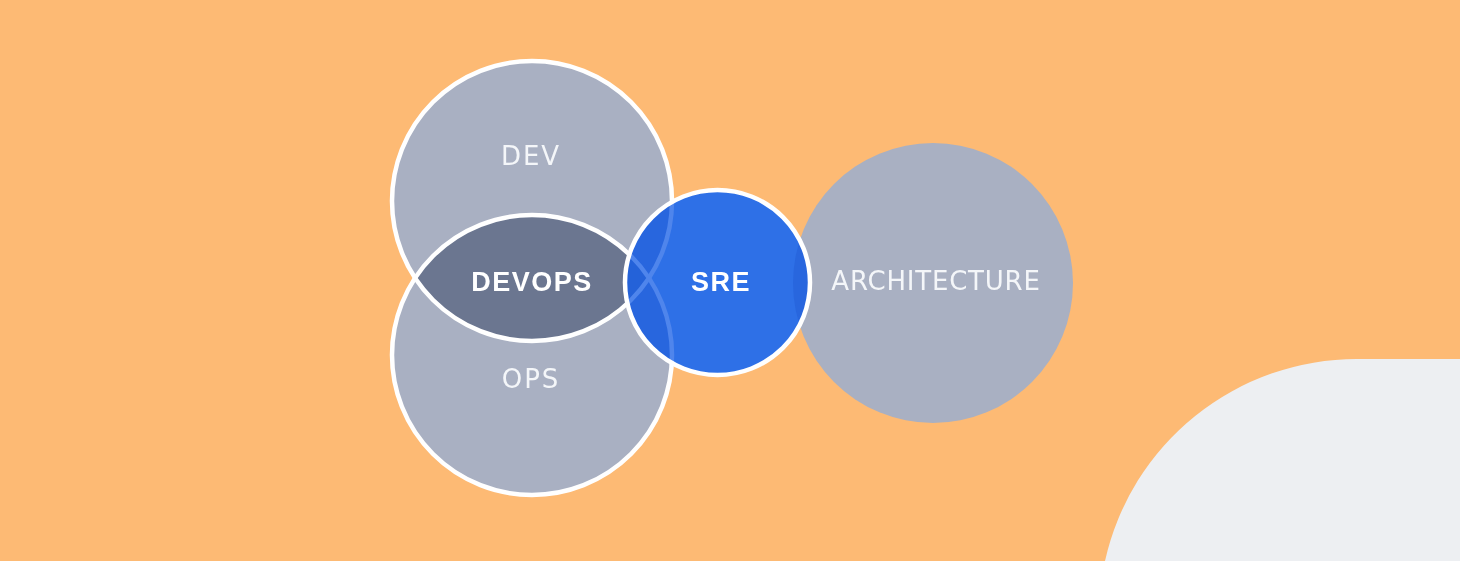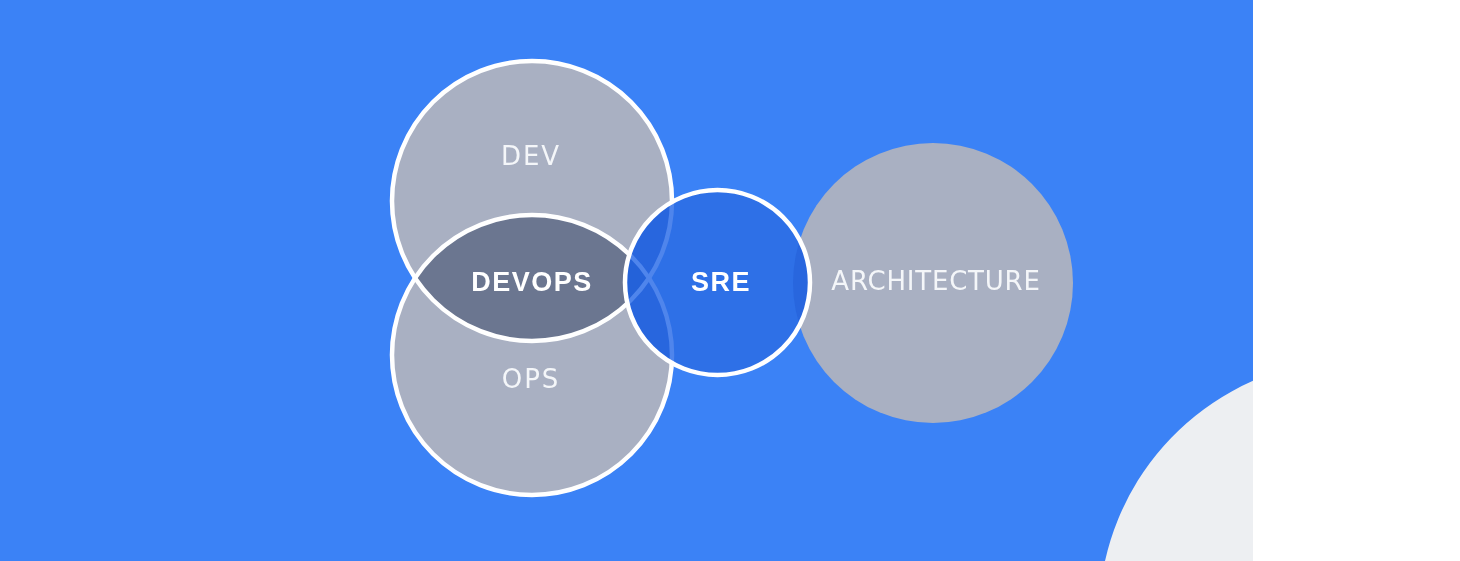--- a/index.html
+++ b/index.html
@@ -1,21 +1,21 @@
 <!DOCTYPE html>
 <html><head>
 <meta charset="utf-8">
 <style>
   html, body { margin: 0; padding: 0; }
   body { background: #ffffff; font-family: "Liberation Sans", sans-serif; }
   .stage {
     position: relative;
-    width: 1253px;
+    width: 1460px;
     height: 561px;
-    background: #3b82f6;
+    background: #fdba74;
     overflow: hidden;
   }
   svg { display: block; }
   .lbl {
     font-family: "DejaVu Sans", sans-serif;
     font-weight: 400;
     font-size: 26px;
     letter-spacing: 2px;
     text-anchor: middle;
   }

